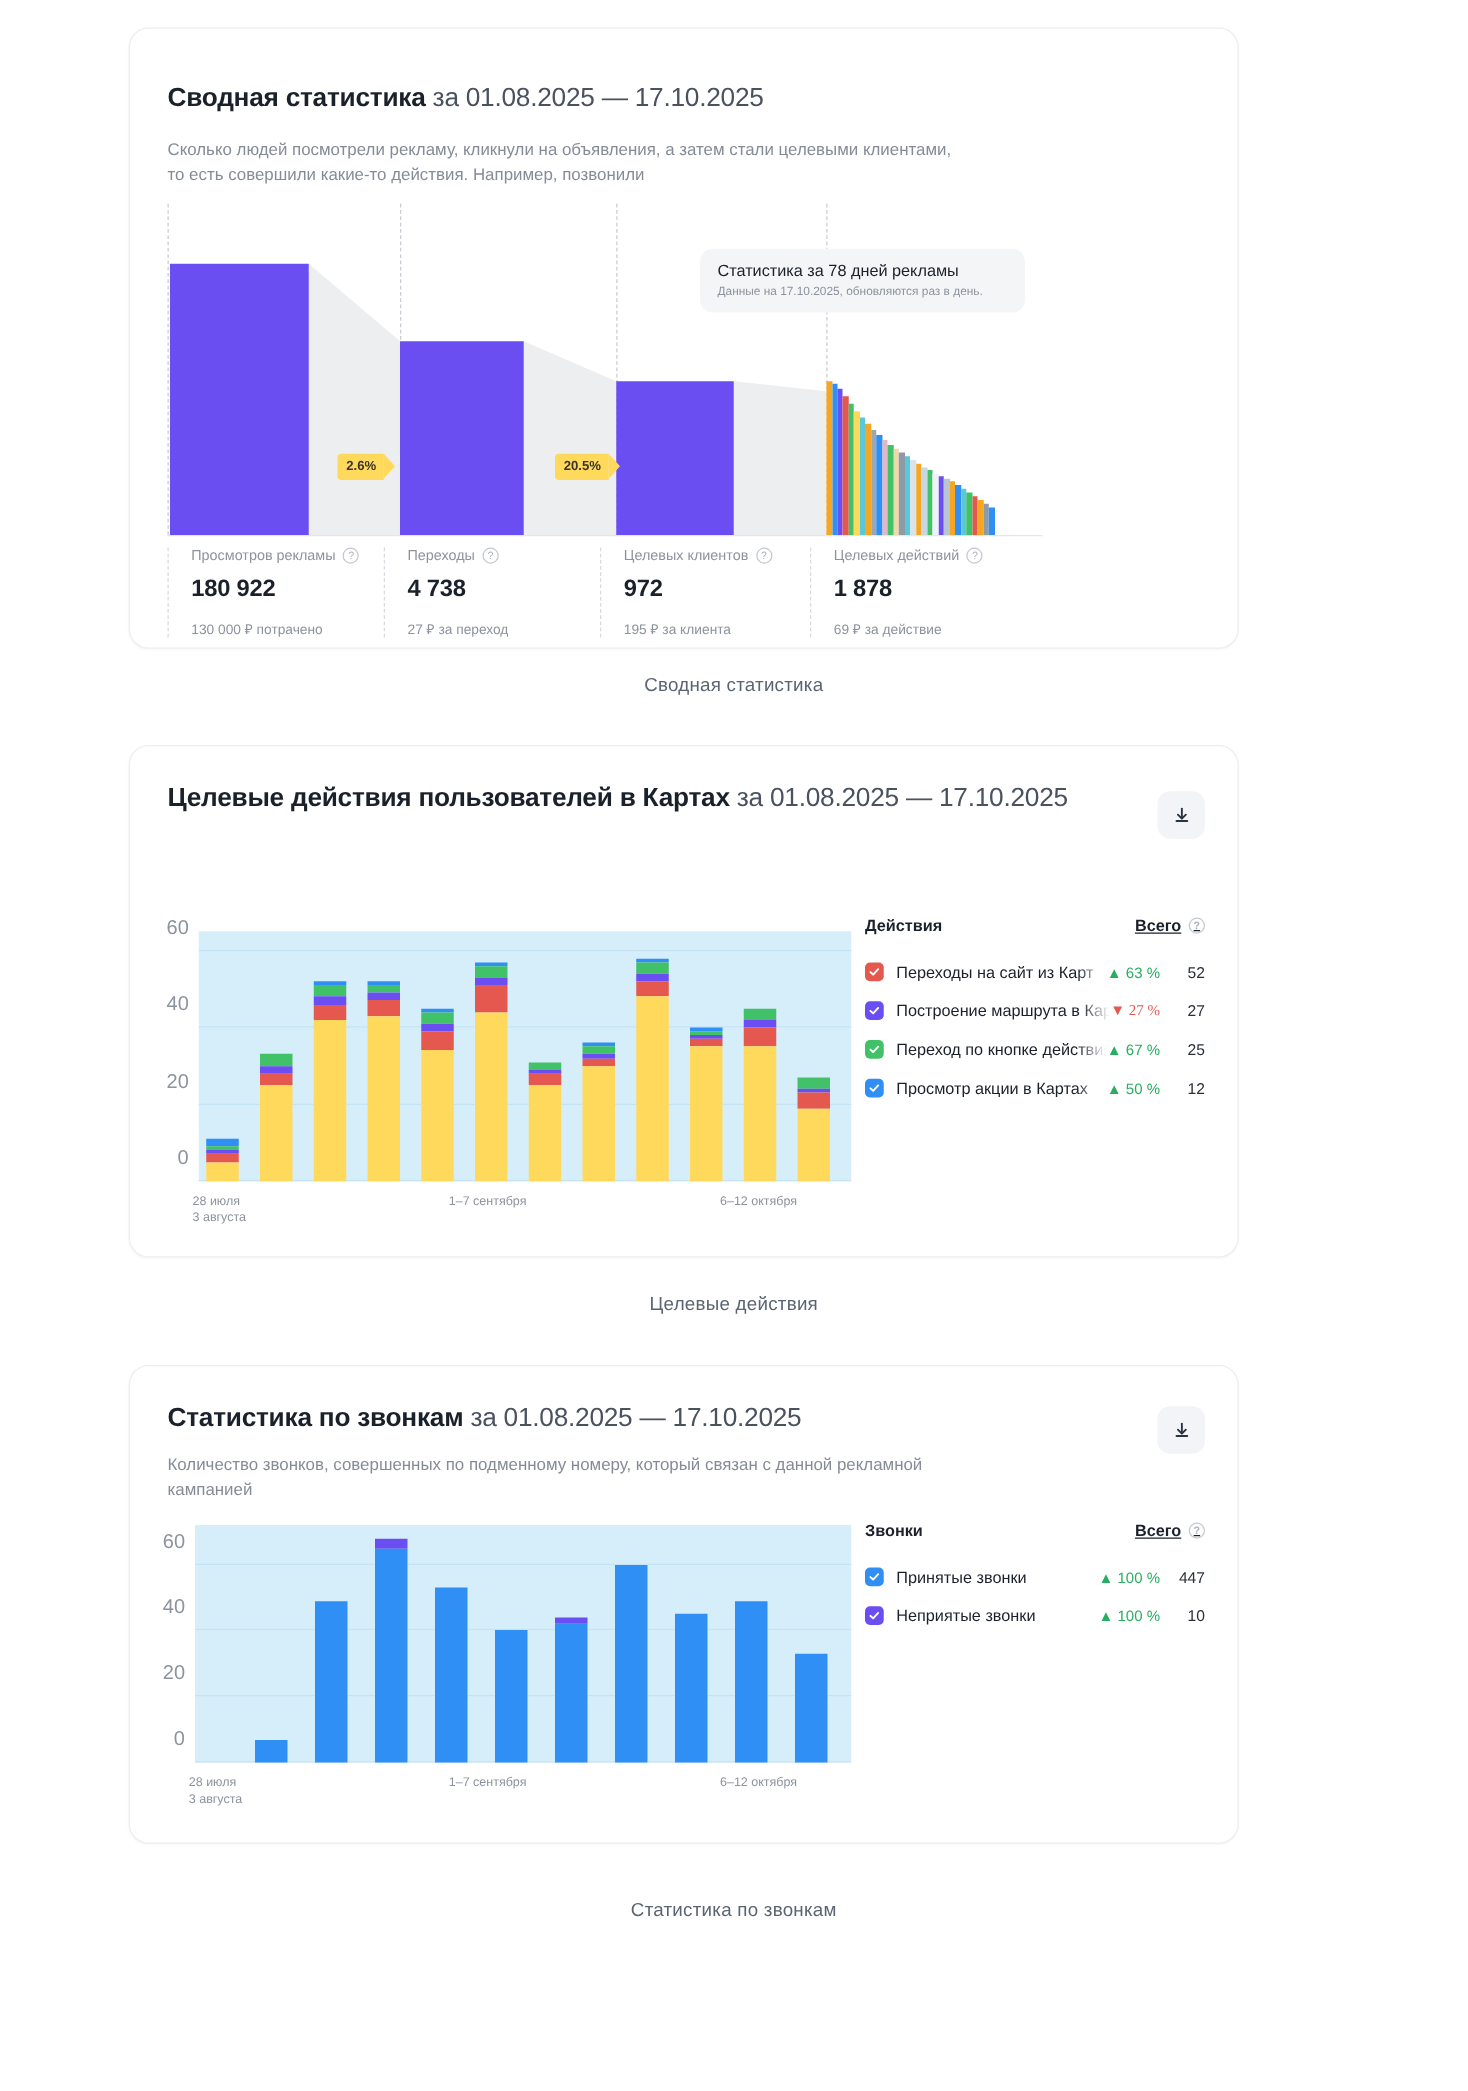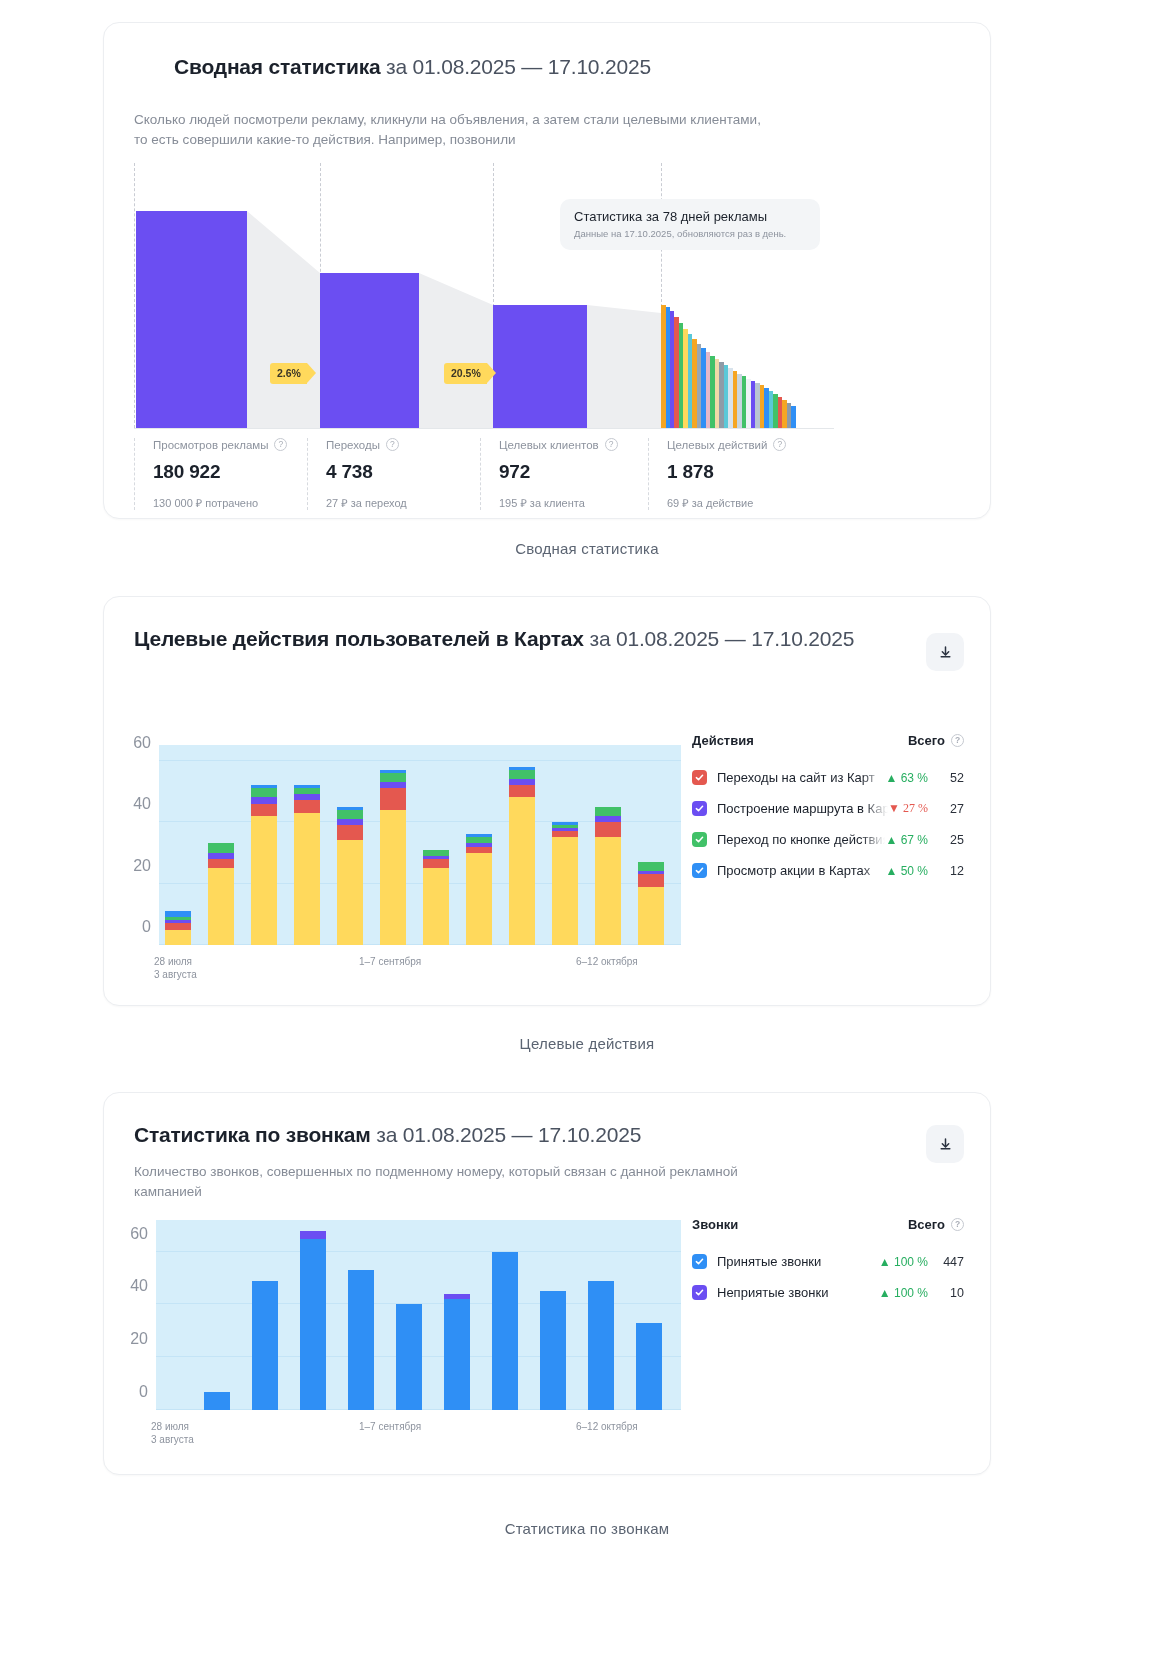--- a/index.html
+++ b/index.html
@@ -142,21 +142,21 @@
   }
 
   
   .legend { position: absolute; }
   .legend-head {
     display: flex; align-items: center;
     font-size: 13px; font-weight: 700; color: #1b212b;
     margin-bottom: 14px;
   }
   .legend-head .lh-name { flex: 1; }
-  .legend-head .lh-total { display:flex; align-items:center; gap:6px; }
+  .legend-head .lh-total { display:flex; align-items:center; gap:6px;text-decoration:underline; }
   .legend-row {
     display: flex; align-items: center;
     height: 31px; font-size: 13px; color: #1b212b;
   }
   .lg-check {
     width: 15px; height: 15px; border-radius: 4px;
     margin-right: 10px; flex: none;
     display: flex; align-items: center; justify-content: center;
   }
   .lg-check svg { display:block; }
@@ -171,21 +171,21 @@
   .lg-delta.down { color: #e4584f; font-family: Liberation Serif, serif; }
   .lg-total { font-size: 12.5px; color: #2a303a; min-width: 26px; text-align: right; }
 </style>
 </head>
 <body>
 
 <div class="page">
 
   <div class="card" style="left:103px; top:22px; width:888px; height:497px;">
 
-    <div style="position:absolute; left:30px; top:32px;margin-left:40px;">
+    <div style="position:absolute; left:30px; top:44px;">
       <span class="card-title"><span>Сводная статистика</span>
       <span class="period">за 01.08.2025 — 17.10.2025</span></span>
     </div>
     <div class="card-sub" style="position:absolute; left:30px; top:78px; white-space:pre-line;">Сколько людей посмотрели рекламу, кликнули на объявления, а затем стали целевыми клиентами,
 то есть совершили какие-то действия. Например, позвонили</div>
 
     <div class="funnel" style="left:30px; top:140px; width:700px; height:265px;">
 
       <div class="dash-line" style="left:0px;   top:0; height:265px;"></div>
       <div class="dash-line" style="left:186px; top:0; height:265px;"></div>

